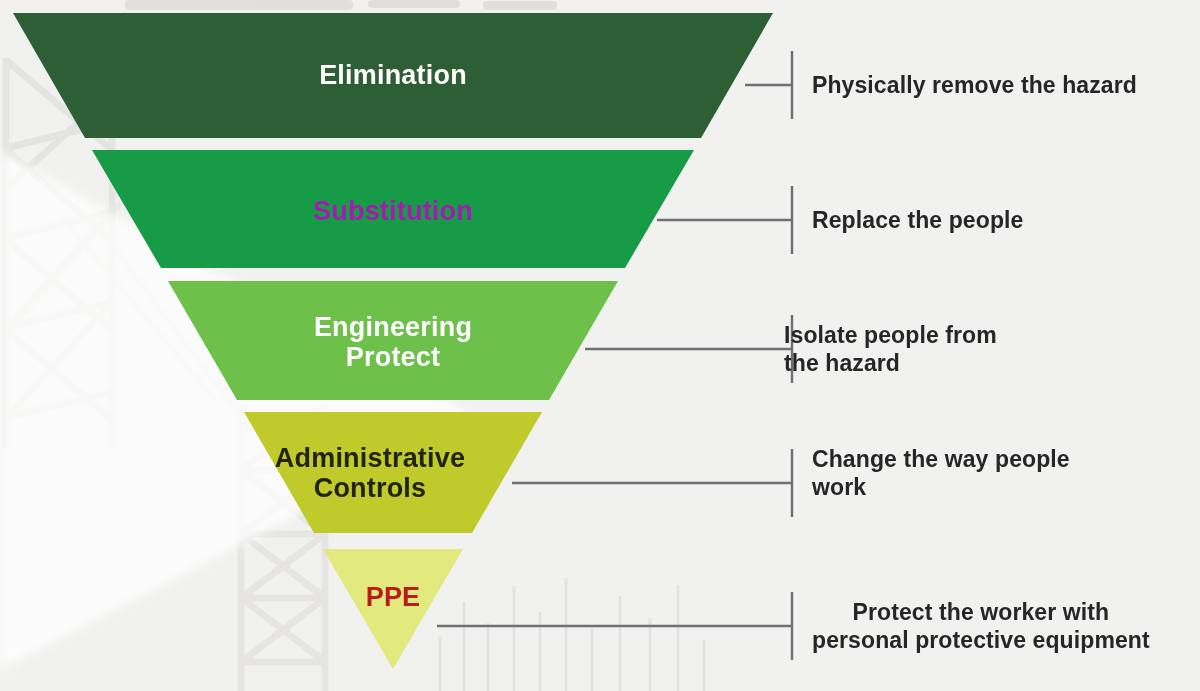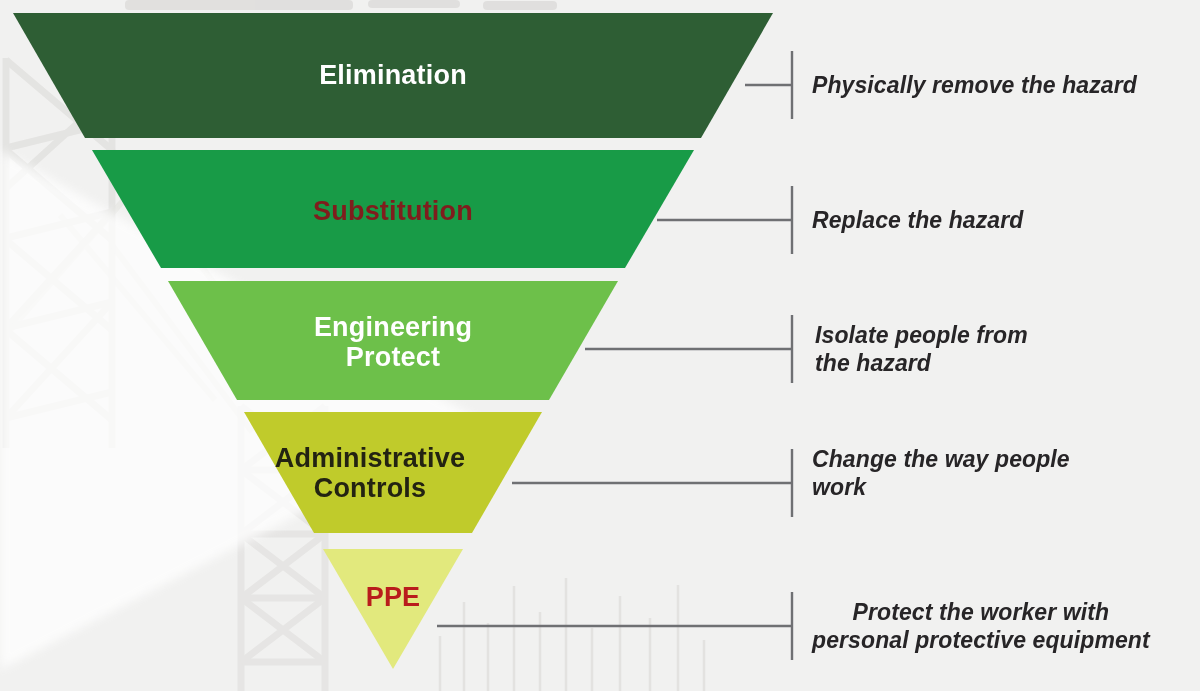--- a/index.html
+++ b/index.html
@@ -26,21 +26,20 @@
   .level-description{
     position:absolute;
     transform:translateY(-50%);
     font-size:23px;
     font-weight:700;
     line-height:28px;
     color:#272527;
     white-space:pre-line;
     width:max-content;
     letter-spacing:.1px;
-    font-style:italic;
   }
 </style>
 </head>
 <body>
 
 <div class="stage">
 
   <svg id="diagram-svg" viewBox="0 0 1200 691" width="1200" height="691">
     <defs>
       <filter id="soften" x="-30%" y="-30%" width="160%" height="160%">
@@ -98,31 +97,31 @@
         <line x1="792" y1="315" x2="792" y2="383"></line>
         <line x1="512" y1="483" x2="792" y2="483"></line>
         <line x1="792" y1="449" x2="792" y2="517"></line>
         <line x1="437" y1="626" x2="792" y2="626"></line>
         <line x1="792" y1="592" x2="792" y2="660"></line>
       </g>
   </svg>
 
   <div id="labels-layer">
       <div class="band-label" style="left: 393px; top: 75px; color: rgb(255, 255, 255);">Elimination</div>
-      <div class="band-label" style="left: 393px; top: 211px; color: #7f1d1d;">Substitution</div>
+      <div class="band-label" style="left: 393px; top: 211px; color: #a21caf;">Substitution</div>
       <div class="band-label" style="left: 393px; top: 342px; color: rgb(255, 255, 255);">Engineering
 Protect</div>
       <div class="band-label" style="left: 370px; top: 473px; color: rgb(35, 35, 18);">Administrative
 Controls</div>
       <div class="band-label" style="left: 393px; top: 597px; color: #b91c1c;">PPE</div>
     </div>
   <div id="descriptions-layer">
       <div class="level-description" style="left: 812px; top: 85px;">Physically remove the hazard</div>
-      <div class="level-description" style="left: 812px; top: 220px;">Replace the hazard</div>
-      <div class="level-description" style="left: 815px; top: 349px;">Isolate people from
+      <div class="level-description" style="left: 812px; top: 220px;">Replace the people</div>
+      <div class="level-description" style="left: 784px; top: 349px;">Isolate people from
 the hazard</div>
       <div class="level-description" style="left: 812px; top: 473px;">Change the way people
 work</div>
       <div class="level-description" style="left: 812px; top: 626px; text-align: center;">Protect the worker with
 personal protective equipment</div>
     </div>
 
 </div>
 
 </body></html>

